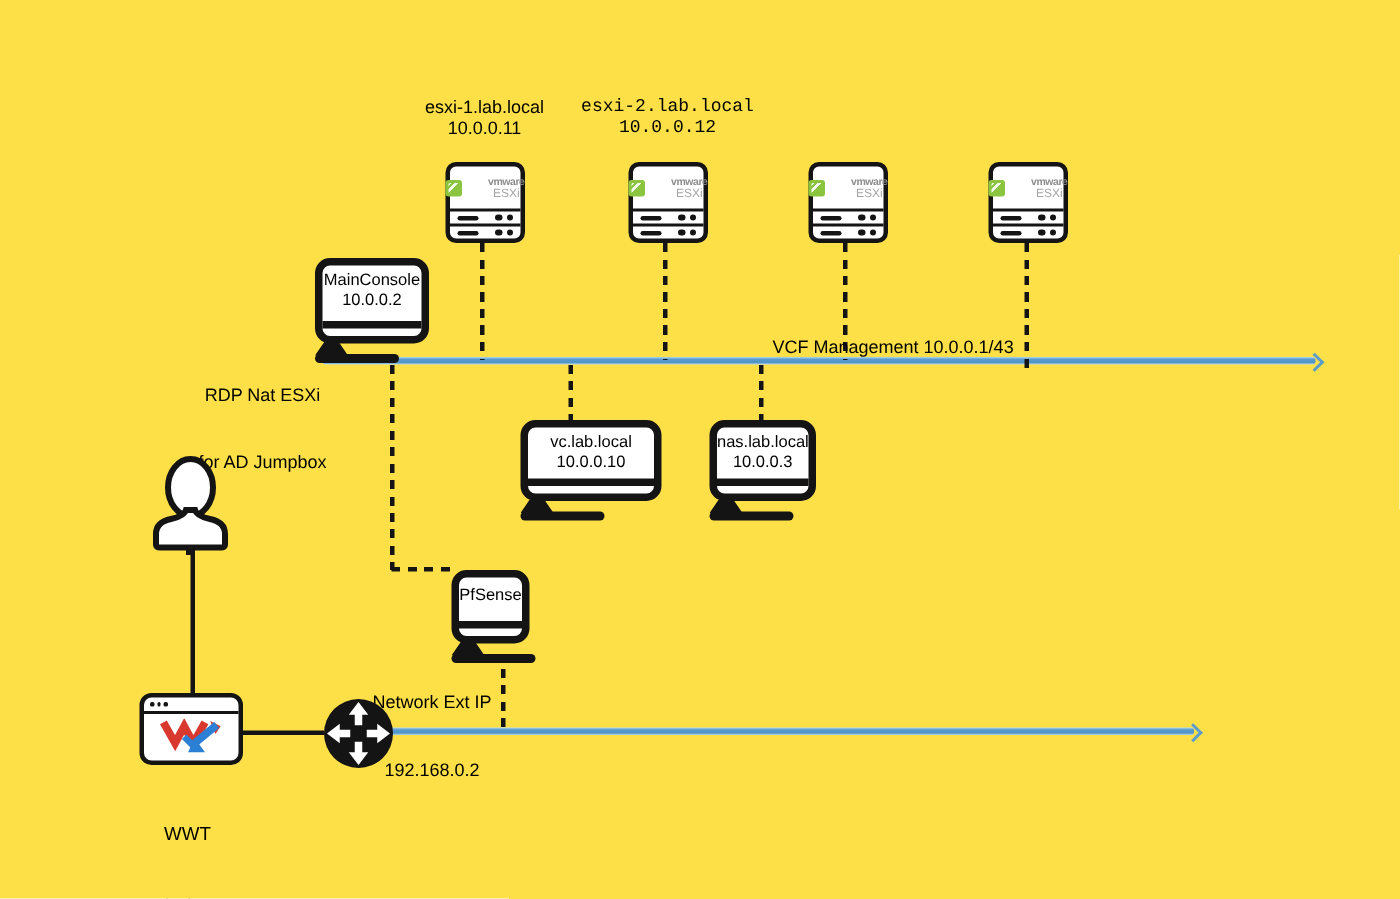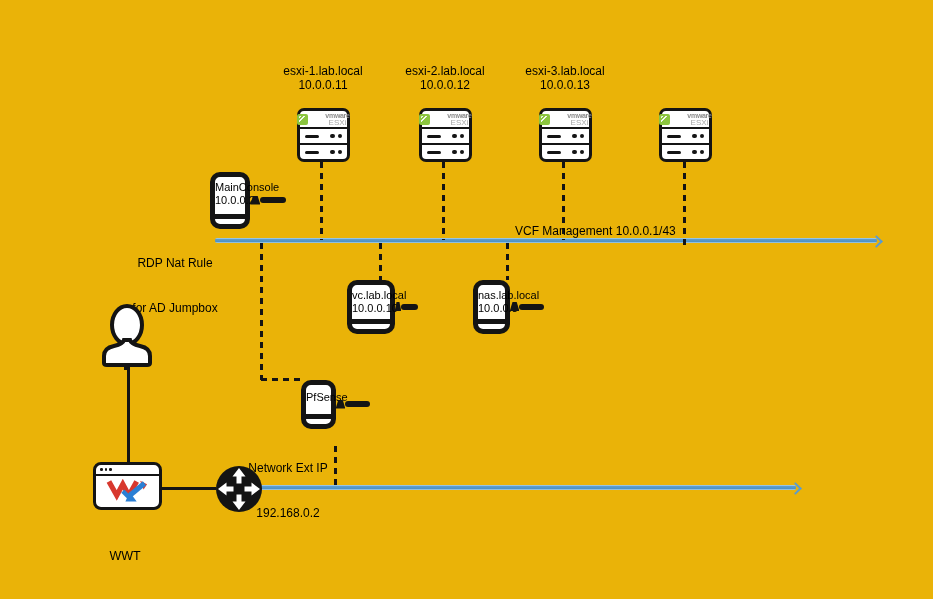--- a/index.html
+++ b/index.html
@@ -1,16 +1,16 @@
 <!DOCTYPE html>
 <html><head>
 <meta charset="utf-8">
 <style>
   html,body{margin:0;padding:0;background:#fff;}
-  #canvas{position:relative;width:933px;height:599px;background:#eab308;overflow:hidden;
+  #canvas{position:relative;width:933px;height:599px;background:#fde047;overflow:hidden;
           font-family:"Liberation Sans",sans-serif;color:#000;}
 
   .lbl{position:absolute;font-size:12px;line-height:14px;white-space:pre;}
   .center{text-align:center;}
 
   
   .netline{position:absolute;height:5px;border-radius:2px;
            background:linear-gradient(180deg,#b5d9ee 0%,#5b9cce 30%,#4f93c5 72%,#b5d9ee 100%);}
   .net-arrow{position:absolute;width:7px;height:7px;border-top:2px solid #5b9cce;
              border-right:2px solid #5b9cce;transform:rotate(45deg);}
@@ -19,35 +19,35 @@
   .dashv{position:absolute;width:3px;
          background-image:repeating-linear-gradient(180deg,#141414 0 6px,transparent 6px 11px);}
   .dashh{position:absolute;height:3px;
          background-image:repeating-linear-gradient(90deg,#141414 0 6px,transparent 6px 11px);}
   .solidv{position:absolute;width:3px;background:#141414;}
   .solidh{position:absolute;height:3px;background:#141414;}
 
   
   .server{position:absolute;width:47px;height:48px;border:3px solid #141414;border-radius:7px;
           background:#fff;display:flex;flex-direction:column;}
-  .srv-logo{height:16px;display:flex;align-items:center;justify-content:center;gap:17px;}
+  .srv-logo{height:28px;display:flex;align-items:center;justify-content:center;gap:17px;}
   .vmw-cube{width:11px;height:11px;background:#8bc53f;border-radius:2px;position:relative;flex:0 0 auto;}
   .vmw-cube::after{content:"";position:absolute;left:2px;top:2px;width:7px;height:7px;
                    background:linear-gradient(135deg,#fff 0 1.5px,transparent 1.5px 3px,#fff 3px 4.5px,transparent 4.5px);
                    border-radius:1px;opacity:.9;}
   .vmw-text{display:flex;flex-direction:column;align-items:center;line-height:1;}
   .vmw-brand{font-size:7px;font-weight:bold;color:#8c8c8c;letter-spacing:-.3px;}
   .vmw-prod{font-size:8px;color:#a5a5a5;}
   .srv-row{border-top:2.5px solid #141414;flex:1;display:flex;align-items:center;padding:0 5px;}
   .srv-dash{width:14px;height:3px;background:#141414;border-radius:2px;}
   .srv-dots{margin-left:auto;display:flex;gap:3px;}
   .srv-dot{width:4.5px;height:4.5px;border-radius:50%;background:#141414;}
 
   
-  .monitor{position:absolute;display:flex;flex-direction:row;align-items:center;}
+  .monitor{position:absolute;display:flex;flex-direction:column;}
   .mon-screen{border:5px solid #141414;border-radius:10px;background:#fff;position:relative;
               font-size:11px;line-height:13px;text-align:center;box-sizing:border-box;}
   .mon-bezel{position:absolute;left:0;right:0;bottom:5px;height:5px;background:#141414;}
   .mon-stand{width:22px;height:9px;background:#141414;margin-top:-1px;
              clip-path:polygon(28% 0,72% 0,100% 100%,0 100%);}
   .mon-base{width:56px;height:6px;background:#141414;border-radius:3px;margin-top:-1px;}
   .mon-text{position:absolute;left:0;right:0;top:4px;}
 
   
   .browser{position:absolute;width:63px;height:42px;border:3px solid #141414;border-radius:8px;
@@ -76,22 +76,21 @@
   <div class="dashv" style="left:379px;top:243px;height:37px;"></div>
   <div class="dashv" style="left:506px;top:243px;height:37px;"></div>
   <div class="dashv" style="left:260px;top:243px;height:137px;"></div>
   <div class="dashh" style="left:261px;top:378px;width:41px;"></div>
   <div class="dashv" style="left:334px;top:446px;height:40px;"></div>
 
   <div class="solidv" style="left:127px;top:366px;height:97px;"></div>
   <div class="solidh" style="left:161px;top:487px;width:55px;"></div>
 
   <div class="lbl center" style="left:263px;top:64px;width:120px;"><div>esxi-1.lab.local</div><div>10.0.0.11</div></div>
-  <div class="lbl center" style="left:385px;top:64px;width:120px;"><div>esxi-2.lab.local</div><div>10.0.0.12</div></div>
-  <div class="lbl center" style="left:505px;top:64px;width:120px;"><div>esxi-3.lab.local</div><div>10.0.0.13</div></div>
+  <div class="lbl center" style="left:385px;top:64px;width:120px;font-family:Liberation Mono, monospace;"><div>esxi-2.lab.local</div><div>10.0.0.12</div></div>
 
   <div class="server" style="left:297px;top:108px;">
     <div class="srv-logo">
       <span class="vmw-cube"></span>
       <span class="vmw-text">
           <span class="vmw-brand">vmware</span>
           <span class="vmw-prod">ESXi</span>
         </span>
     </div>
     <div class="srv-row">
@@ -184,28 +183,28 @@
       <div class="mon-text">
           <div>MainConsole</div>
           <div>10.0.0.2</div>
         </div>
       <div class="mon-bezel"></div>
     </div>
     <div class="mon-stand"></div>
     <div class="mon-base"></div>
   </div>
   <div class="lbl center" style="left:118px;top:226px;width:114px;line-height:15px;">
-    <div>RDP Nat Rule</div>
+    <div>RDP Nat ESXi</div>
     <div>for AD Jumpbox</div>
   </div>
 
   <div class="lbl" style="left:515px;top:224px;">VCF Management 10.0.0.1/43</div>
 
   <div class="monitor" style="left:347px;top:280px;width:71px;">
-    <div class="mon-screen" style="width:61px;height:54px;padding-left:32px;">
+    <div class="mon-screen" style="width:94px;height:54px;padding-left:32px;">
       <div class="mon-text">
           <div>vc.lab.local</div>
           <div>10.0.0.10</div>
         </div>
       <div class="mon-bezel"></div>
     </div>
     <div class="mon-stand"></div>
     <div class="mon-base"></div>
   </div>
   <div class="monitor" style="left:473px;top:280px;width:71px;border-radius:15px;">
@@ -214,21 +213,21 @@
           <div>nas.lab.local</div>
           <div>10.0.0.3</div>
         </div>
       <div class="mon-bezel"></div>
     </div>
     <div class="mon-stand"></div>
     <div class="mon-base"></div>
   </div>
 
   <div class="monitor" style="left:301px;top:380px;width:69px;">
-    <div class="mon-screen" style="width:66px;height:49px;">
+    <div class="mon-screen" style="width:52px;height:49px;">
       <div class="mon-text" style="top:6px;">
           <div>PfSense</div>
         </div>
       <div class="mon-bezel"></div>
     </div>
     <div class="mon-stand"></div>
     <div class="mon-base"></div>
   </div>
   <div class="lbl center" style="left:232px;top:431px;width:112px;line-height:15px;">
     <div>Network Ext IP</div>

